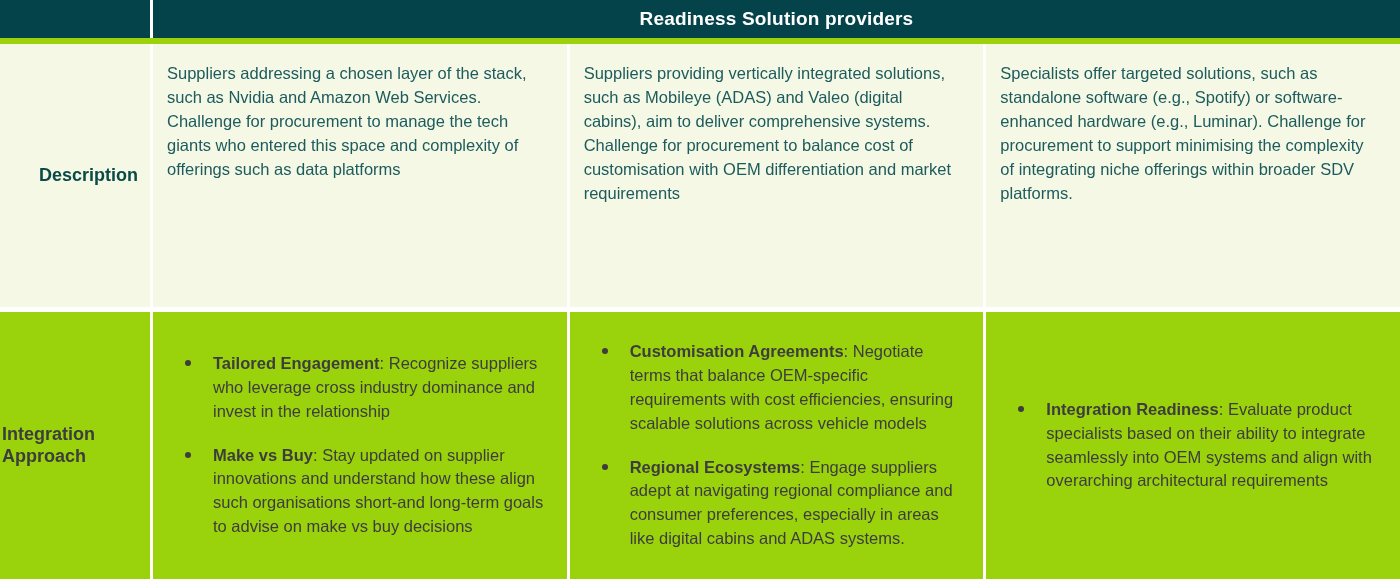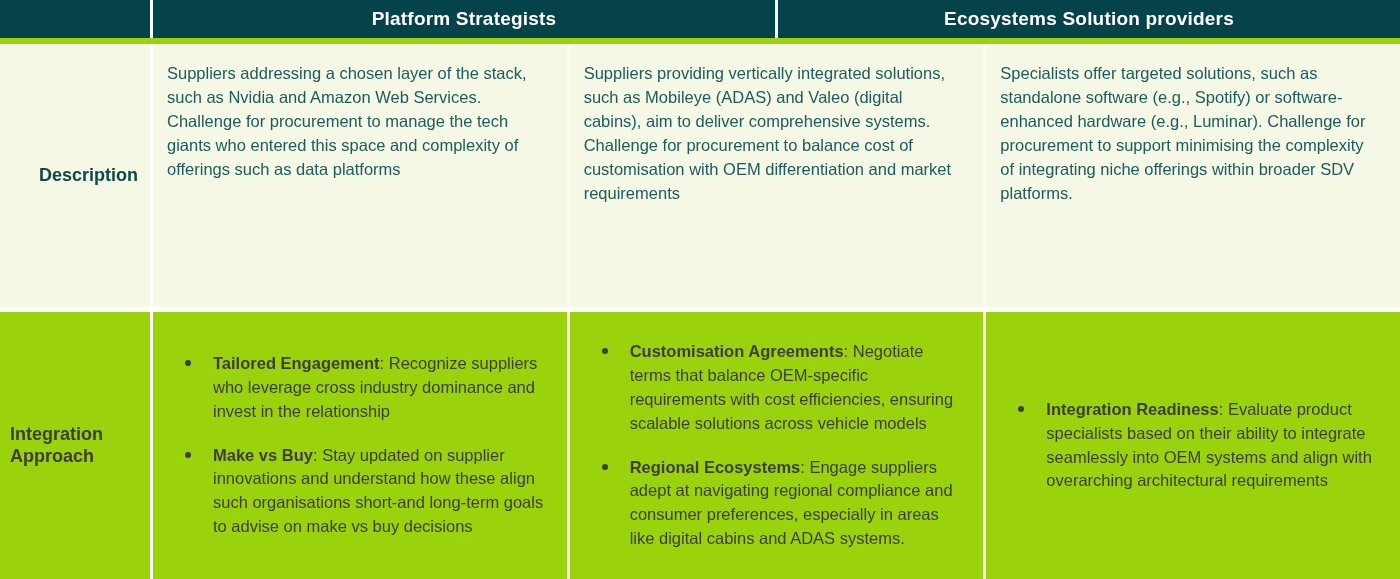--- a/index.html
+++ b/index.html
@@ -69,21 +69,21 @@
 
   .cell {
     box-sizing: border-box;
     position: relative;
     justify-content: flex-end;
   }
   .label-cell {
     flex: 0 0 150px;
     display: flex;
     align-items: center;
-    padding: 0 12px 0 10px;
+    padding: 0 12px 0 2px;
     font-size: 18px;
     font-weight: bold;
     line-height: 1.2;
   }
   .row-description .label-cell { color: #0b4a47; }
   .row-approach   .label-cell { color: #3d3d3d; }
 
   .data-cell {
     flex: 1 1 0;
     border-left: 3px solid #ffffff;
@@ -130,22 +130,21 @@
   }
   .b-head { font-weight: bold; }
 </style>
 </head>
 <body>
 
 <div class="matrix">
 
   <div class="header-row">
     <div class="header-cell label-col"></div>
-    <div class="header-cell data-col">Platform Strategists</div>
-    <div class="header-cell data-col">Ecosystems Solution providers</div>
+    <div class="header-cell data-col">Readiness Solution providers</div>
   </div>
 
   <div class="body-row row-description">
     <div class="cell label-cell">Description</div>
 
     <div class="cell data-cell">
       <p class="desc-text">Suppliers addressing a chosen layer of the stack, such as Nvidia and Amazon Web Services. Challenge for procurement to manage the tech giants who entered this space and complexity of offerings such as data platforms</p>
     </div>
 
     <div class="cell data-cell">

